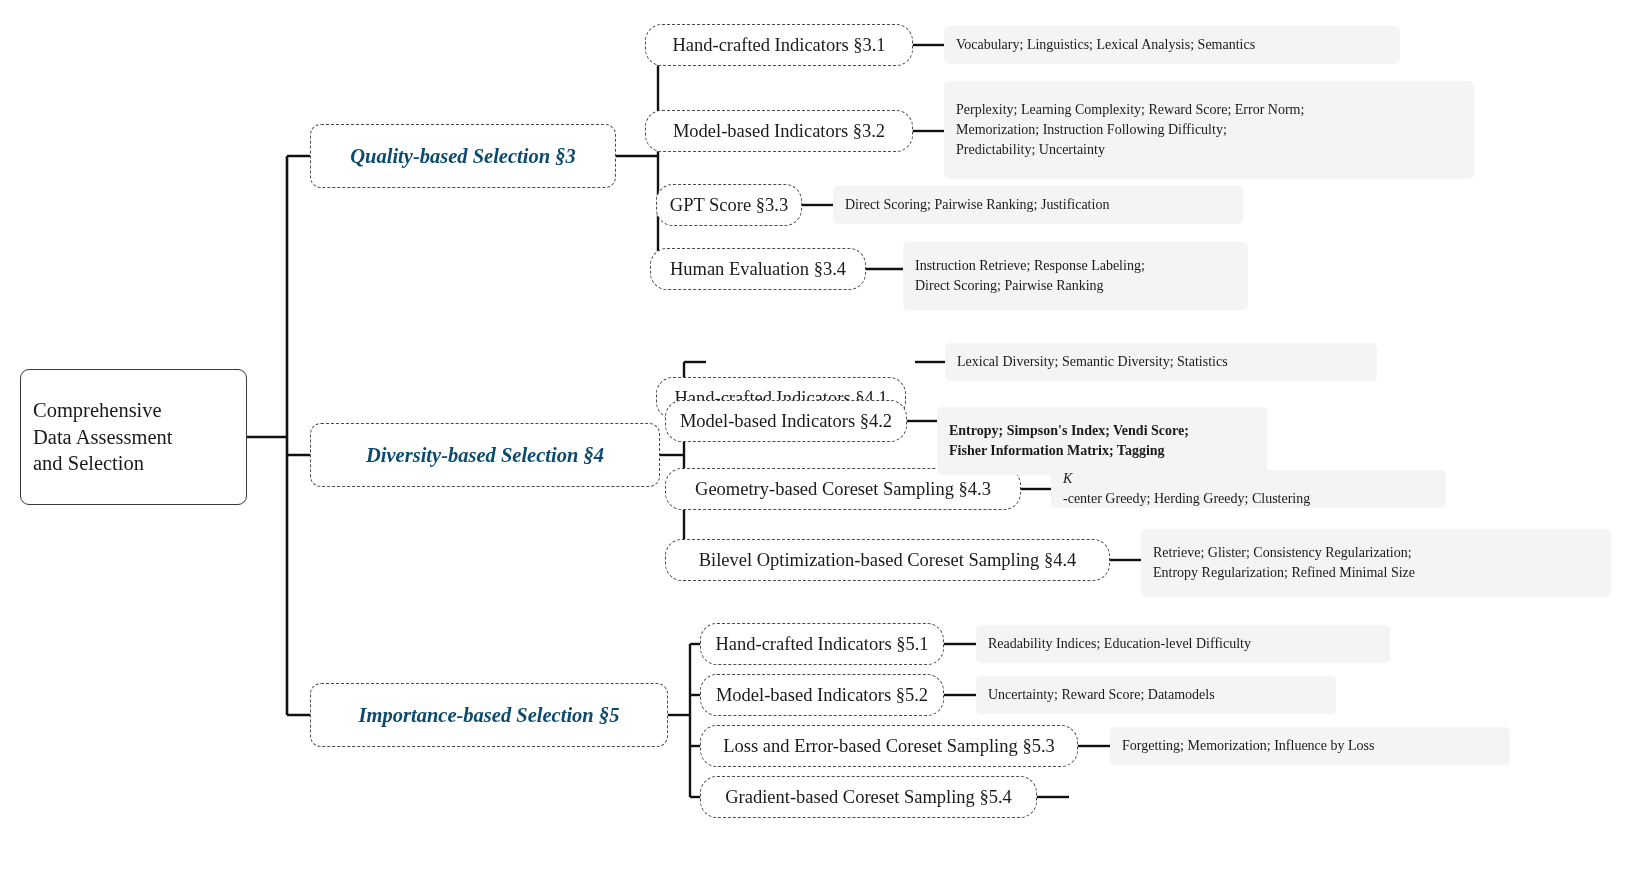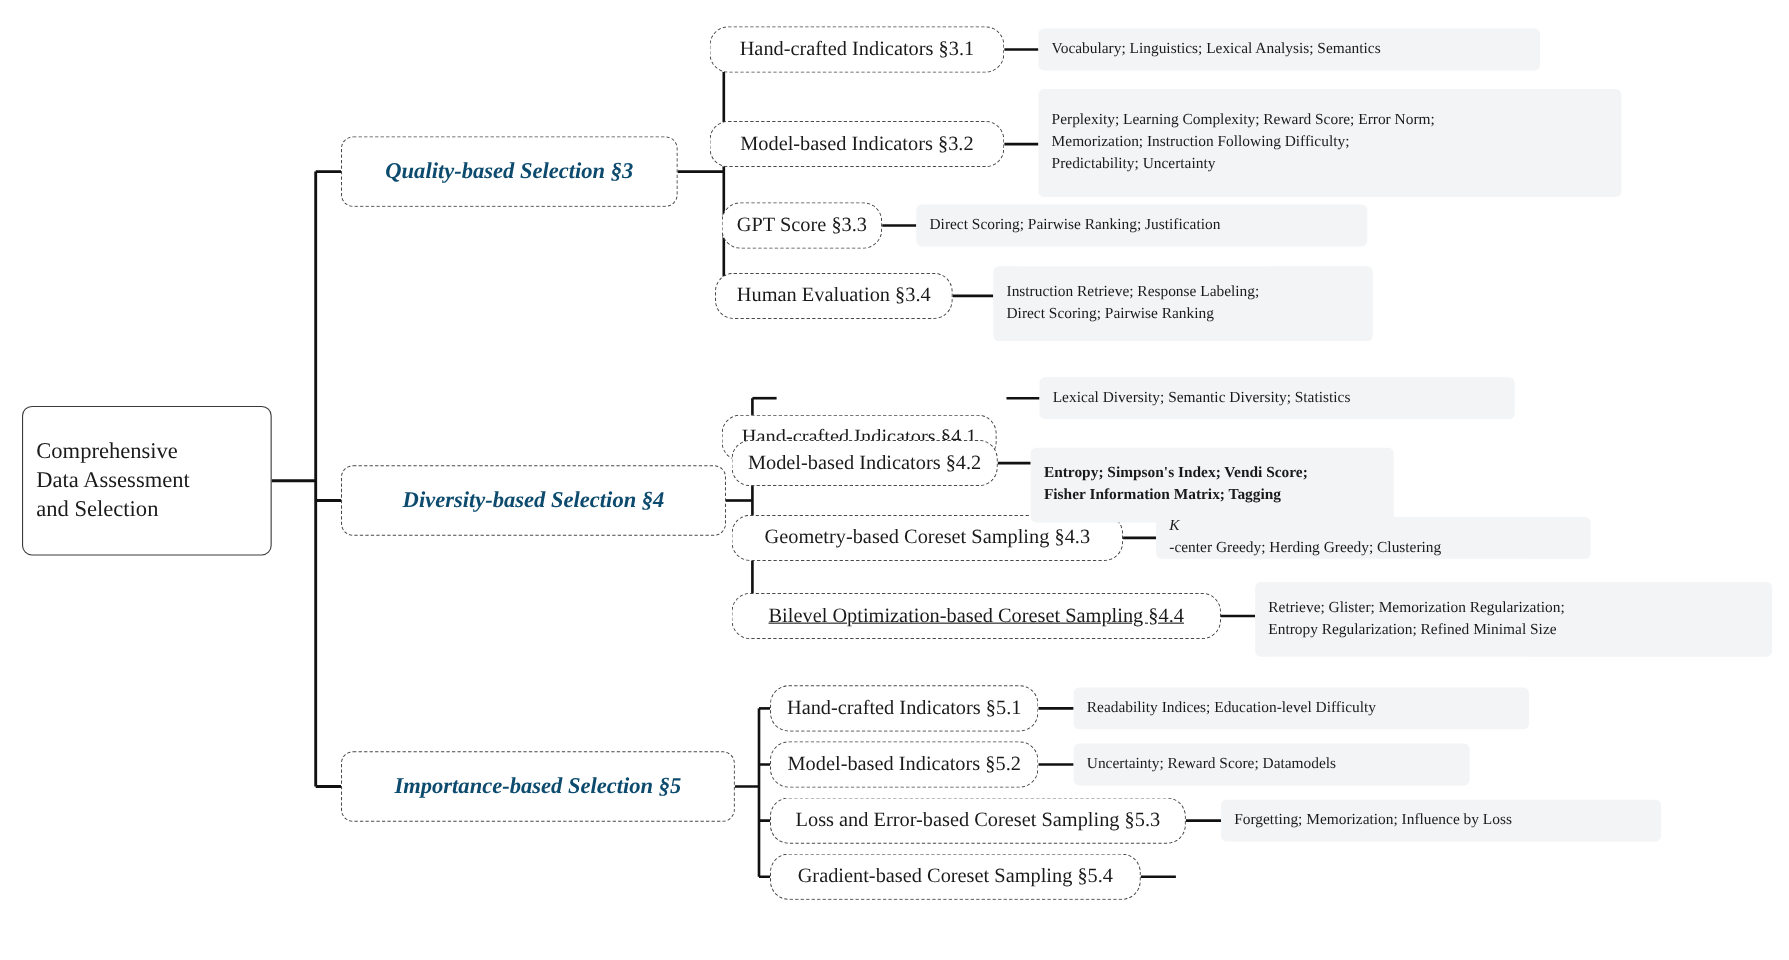--- a/index.html
+++ b/index.html
@@ -216,21 +216,21 @@
 
   <div class="node l3" style="left:656px; top:341px; width:250px; height:42px;margin-top:36px;">
     <span>Hand-crafted Indicators §4.1</span>
   </div>
   <div class="node l3" style="left:665px; top:400px; width:242px; height:42px;">
     <span>Model-based Indicators §4.2</span>
   </div>
   <div class="node l3" style="left:665px; top:468px; width:356px; height:42px;">
     <span>Geometry-based Coreset Sampling §4.3</span>
   </div>
-  <div class="node l3" style="left:665px; top:539px; width:445px; height:42px;text-decoration:underline;">
+  <div class="node l3" style="left:665px; top:539px; width:445px; height:42px;">
     <span>Bilevel Optimization-based Coreset Sampling §4.4</span>
   </div>
 
   <div class="node leaf" style="left:945px; top:343px; width:432px; height:38px;">
     <div class="leaflines">
       <span>Lexical Diversity; Semantic Diversity; Statistics</span>
     </div>
   </div>
 
   <div class="node leaf" style="left:937px; top:407px; width:330px; height:68px;font-weight:bold;">
@@ -244,21 +244,21 @@
     <div class="leaflines">
       <span>
           <span class="ital">K</span>
           <span>-center Greedy; Herding Greedy; Clustering</span>
         </span>
     </div>
   </div>
 
   <div class="node leaf" style="left:1141px; top:529px; width:470px; height:68px;">
     <div class="leaflines">
-      <span>Retrieve; Glister; Memorization Regularization;</span>
+      <span>Retrieve; Glister; Consistency Regularization;</span>
       <span>Entropy Regularization; Refined Minimal Size</span>
     </div>
   </div>
 
   <div class="node l3" style="left:700px; top:623px; width:244px; height:42px;">
     <span>Hand-crafted Indicators §5.1</span>
   </div>
   <div class="node l3" style="left:700px; top:674px; width:244px; height:42px;">
     <span>Model-based Indicators §5.2</span>
   </div>

